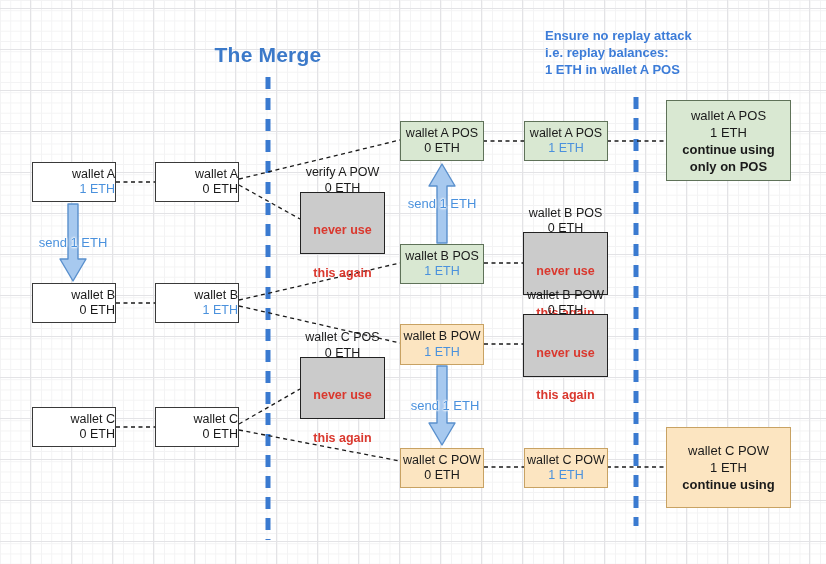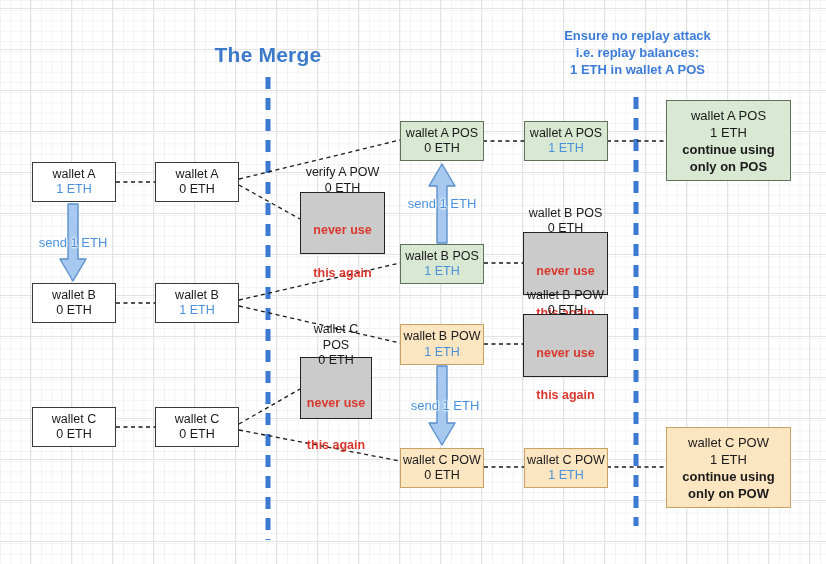--- a/index.html
+++ b/index.html
@@ -14,29 +14,29 @@
       linear-gradient(90deg, #f3f3f4 1px, transparent 1px);
     background-size:41px 41px, 41px 41px, 10.25px 10.25px, 10.25px 10.25px;
     background-position:30px 8px, 30px 8px, 0 0, 0 0;
   }
   #overlay{position:absolute;left:0;top:0;width:826px;height:564px;pointer-events:none;}
   .title{
     position:absolute;left:193px;top:43px;width:150px;text-align:center;
     font-size:21px;font-weight:bold;color:#3b79c9;letter-spacing:.2px;
   }
   .annotation{
-    position:absolute;left:545px;top:27px;width:185px;text-align:center;
+    position:absolute;left:545px;top:27px;width:185px;
     font-size:13px;font-weight:bold;color:#3c7cd8;line-height:17px;
   }
   .box{
     position:absolute;box-sizing:border-box;
     display:flex;flex-direction:column;justify-content:center;
     text-align:center;font-size:12.5px;line-height:15.5px;color:#1a1a1a;
   }
-  .white{background:#ffffff;border:1.6px solid #3a3a3a;}
+  .white{background:#ffffff;border:1.6px solid #3a3a3a;align-items:flex-end;}
   .green{background:#d9e8d2;border:1.6px solid #5f7259;}
   .gray{background:#cbcbcb;border:1.6px solid #232323;}
   .orange{background:#fce5c1;border:1.6px solid #c8a263;}
   .big{font-size:13px;line-height:17px;}
   .blue{color:#4a91dd;}
   .red{color:#da382e;font-weight:bold;margin-top:27px;}
   .bold{font-weight:bold;}
   .send-label{
     position:absolute;width:84px;text-align:center;font-size:13px;color:#4a91dd;
     text-shadow:0 0 2px #fff,0 0 2px #fff,0 0 3px #fff,0 0 3px #fff;
@@ -136,21 +136,21 @@
   <div>0 ETH</div>
   <div class="red">never use</div>
   <div class="red">this again</div>
 </div>
 <div class="box gray" style="left:523px;top:314px;width:85px;height:63px;">
   <div>wallet B POW</div>
   <div>0 ETH</div>
   <div class="red">never use</div>
   <div class="red">this again</div>
 </div>
-<div class="box gray" style="left:300px;top:357px;width:72px;height:62px;">
+<div class="box gray" style="left:300px;top:357px;width:85px;height:62px;">
   <div>wallet C POS</div>
   <div>0 ETH</div>
   <div class="red">never use</div>
   <div class="red">this again</div>
 </div>
 
 <div class="box orange" style="left:400px;top:324px;width:84px;height:41px;">
   <div>wallet B POW</div>
   <div class="blue">1 ETH</div>
 </div>
@@ -166,14 +166,13 @@
 <div class="box green big" style="left:666px;top:100px;width:125px;height:81px;">
   <div>wallet A POS</div>
   <div>1 ETH</div>
   <div class="bold">continue using</div>
   <div class="bold">only on POS</div>
 </div>
 <div class="box orange big" style="left:666px;top:427px;width:125px;height:81px;">
   <div>wallet C POW</div>
   <div>1 ETH</div>
   <div class="bold">continue using</div>
-  <div class="bold">only on POW</div>
 </div>
 
 </body></html>

